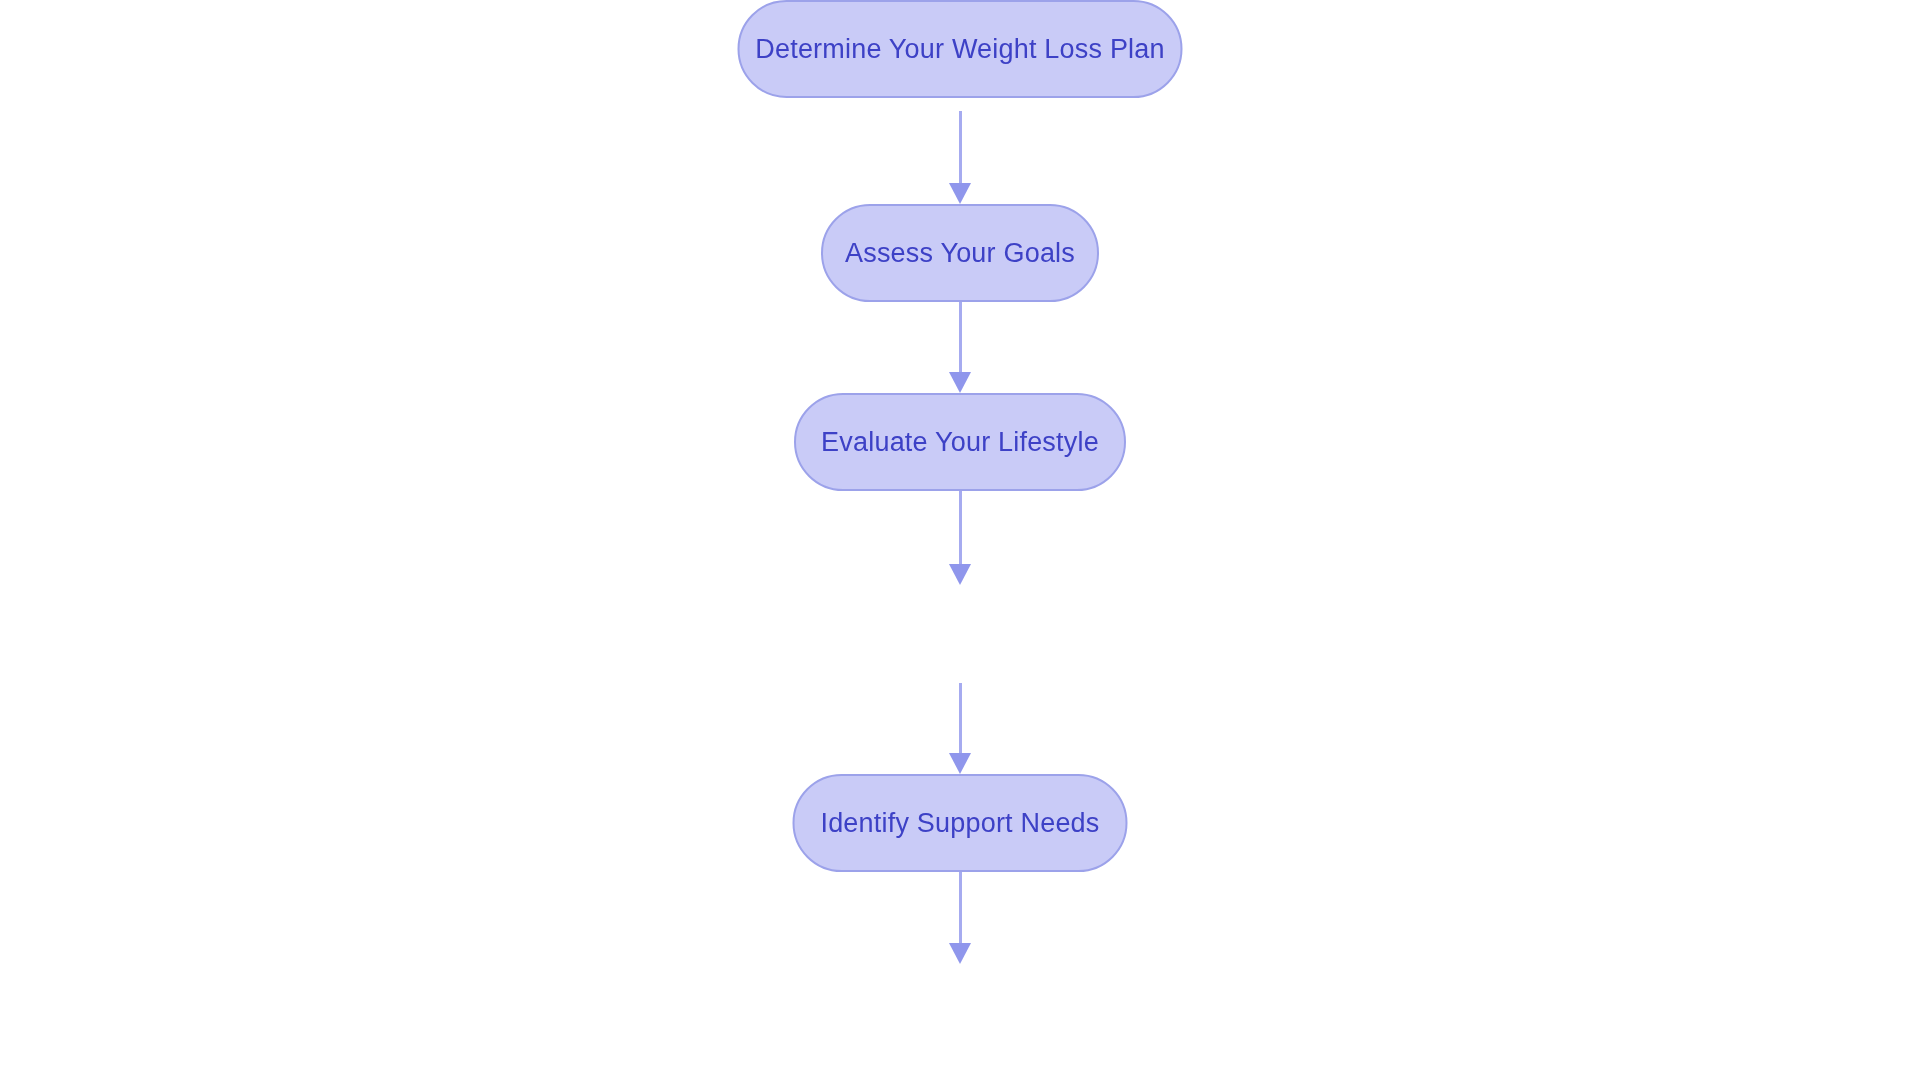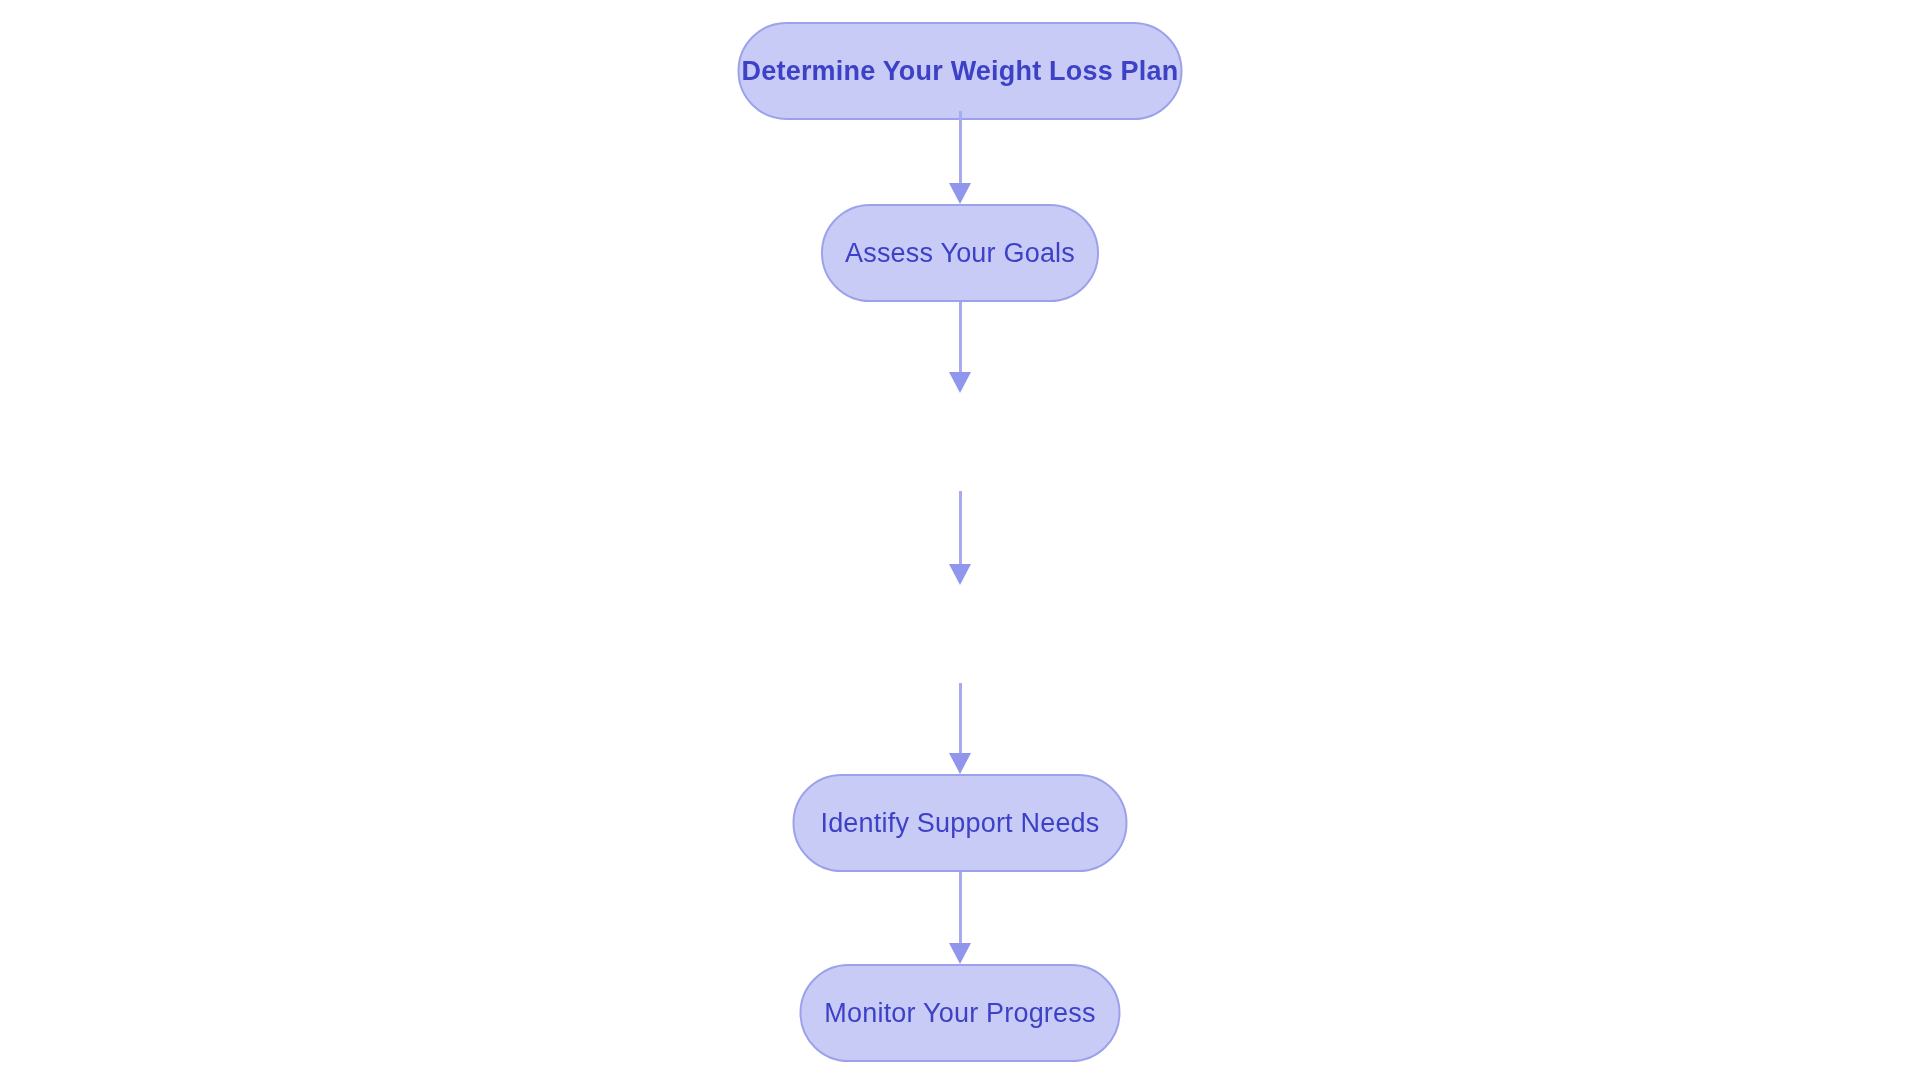--- a/index.html
+++ b/index.html
@@ -34,21 +34,21 @@
     display:flex;
     align-items:center;
     justify-content:center;
   }
   .node-label{
     color:var(--node-text);
     font-size:27px;
     letter-spacing:0.2px;
     white-space:nowrap;
   }
-  .n1{top:22px;width:445px;font-weight:bold;}
+  .n1{top:0;width:445px;}
   .n2{top:204px;width:278px;justify-content:center;}
   .n3{top:393px;width:332px;}
   .n4{top:585px;width:373px;}
   .n5{top:774px;width:335px;text-align:center;}
   .n6{top:964px;width:321px;}
 
   .arrow{
     position:absolute;
     left:960px;
     transform:translateX(-50%);
@@ -90,20 +90,23 @@
 
   <div class="node n2">
     <span class="node-label">Assess Your Goals</span>
   </div>
 
   <div class="arrow a2">
     <div class="stem"></div>
     <div class="head"></div>
   </div>
 
+  <div class="node n3">
+    <span class="node-label">Evaluate Your Lifestyle</span>
+  </div>
 
   <div class="arrow a3">
     <div class="stem"></div>
     <div class="head"></div>
   </div>
 
 
   <div class="arrow a4">
     <div class="stem"></div>
     <div class="head"></div>
@@ -111,17 +114,14 @@
 
   <div class="node n5">
     <span class="node-label">Identify Support Needs</span>
   </div>
 
   <div class="arrow a5">
     <div class="stem"></div>
     <div class="head"></div>
   </div>
 
-  <div class="node n6">
-    <span class="node-label">Monitor Your Progress</span>
-  </div>
 
 </div>
 
 </body></html>

